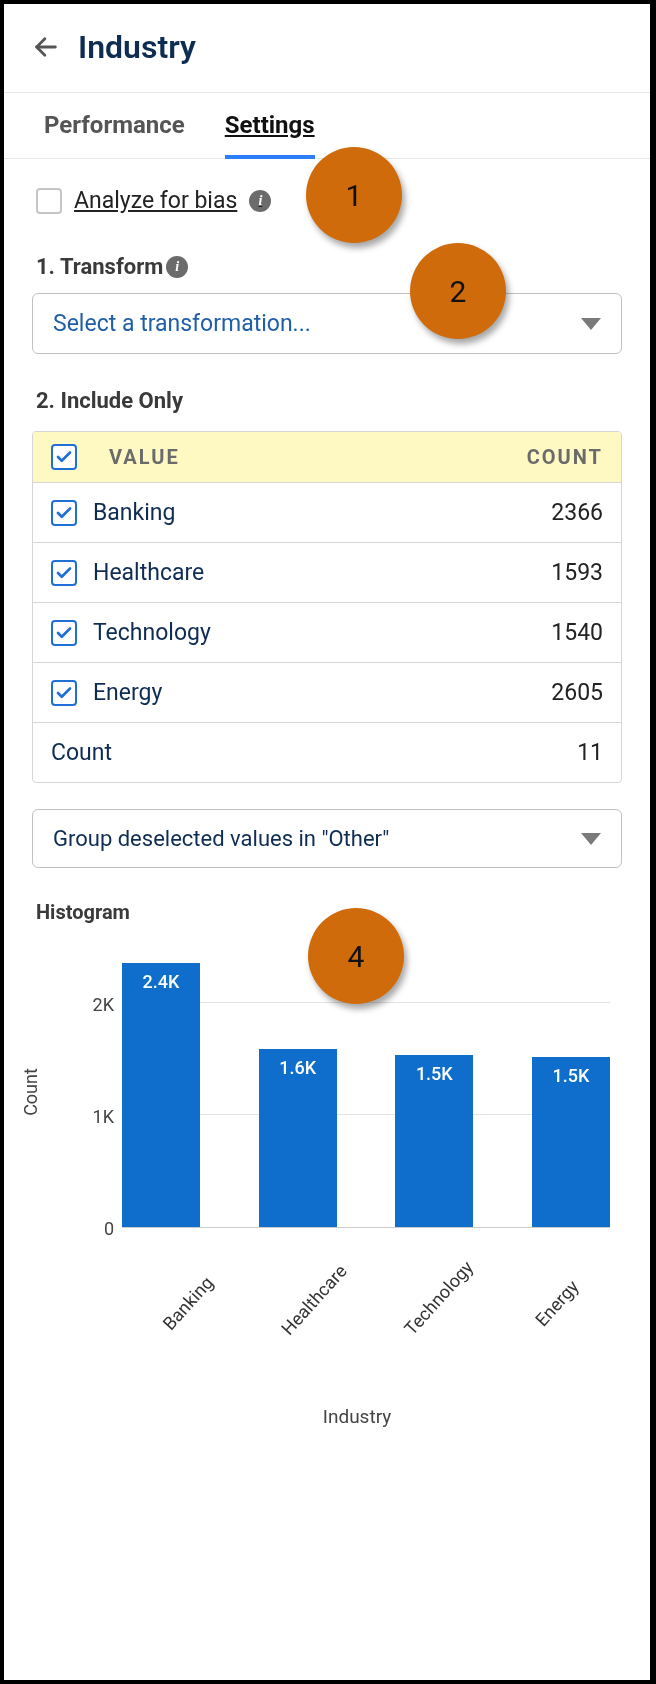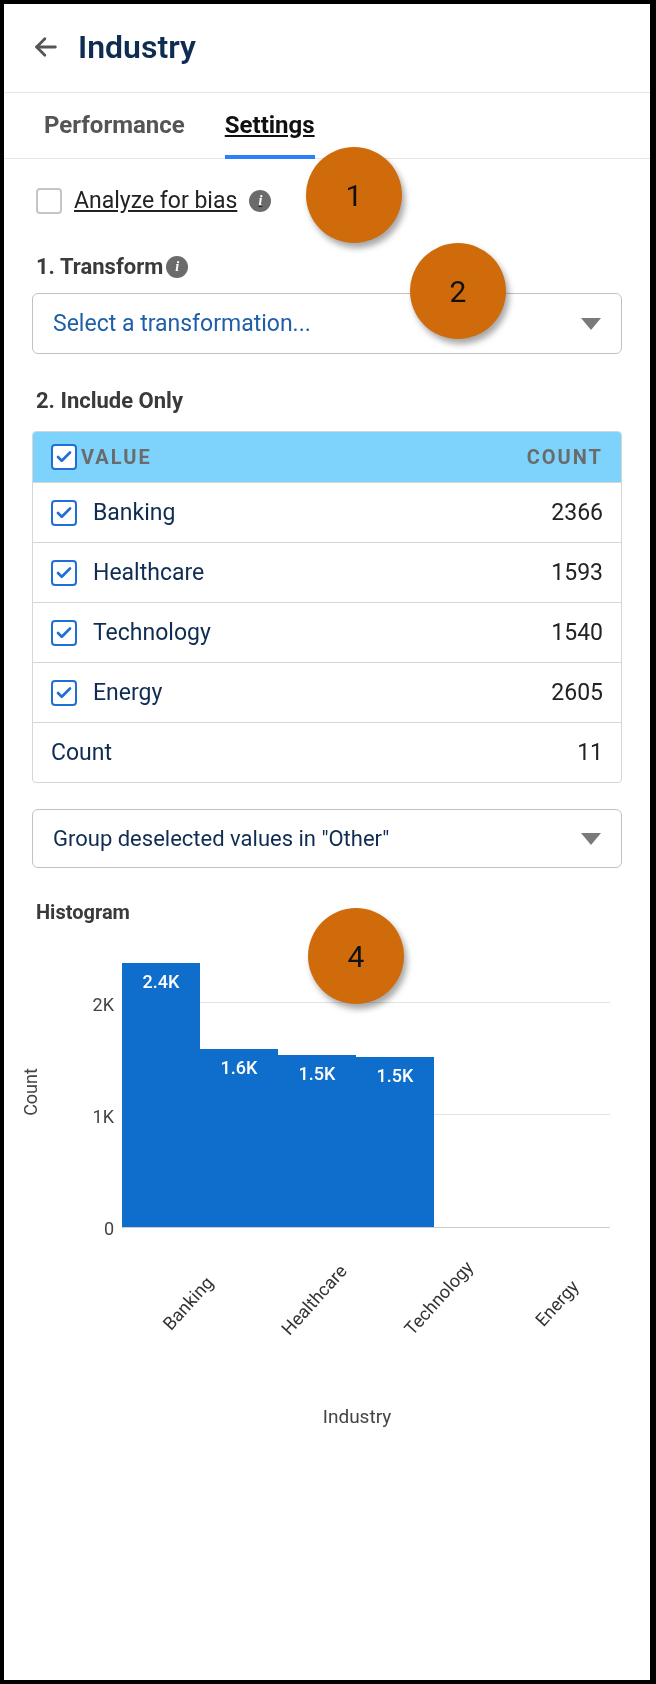--- a/index.html
+++ b/index.html
@@ -137,25 +137,25 @@
   .search-icon { color: #b0b0b0; display: inline-flex; }
 
   
   .table {
     border: 1px solid #d6d6d6;
     border-radius: 4px;
     margin-top: 18px;
     overflow: hidden;
   }
   .thead {
-    background: #7dd3fc;
+    background: #fef9c3;
     display: flex;
     align-items: center;
     padding: 12px 18px;
-    gap: 4px;
+    gap: 32px;
     border-bottom: 1px solid #d6d6d6;
   }
   .th-value {
     font-size: 20px; font-weight: 700; letter-spacing: 2px; color: #6b6b6b;
   }
   .th-count {
     margin-left: auto;
     font-size: 20px; font-weight: 700; letter-spacing: 2px; color: #6b6b6b;
   }
   .trow {
@@ -213,21 +213,21 @@
     font-size: 18px;
     color: #444;
     text-align: right;
     width: 30px;
   }
   .bars {
     position: absolute;
     left: 0; right: 0; bottom: 0; top: 0;
     display: flex;
     align-items: flex-end;
-    justify-content: flex-start;
+    justify-content: space-between;
   }
   .bar {
     width: 78px;
     background: #0f6ecb;
     position: relative;
   }
   .bar-label {
     position: absolute;
     top: 8px;
     left: 50%;

